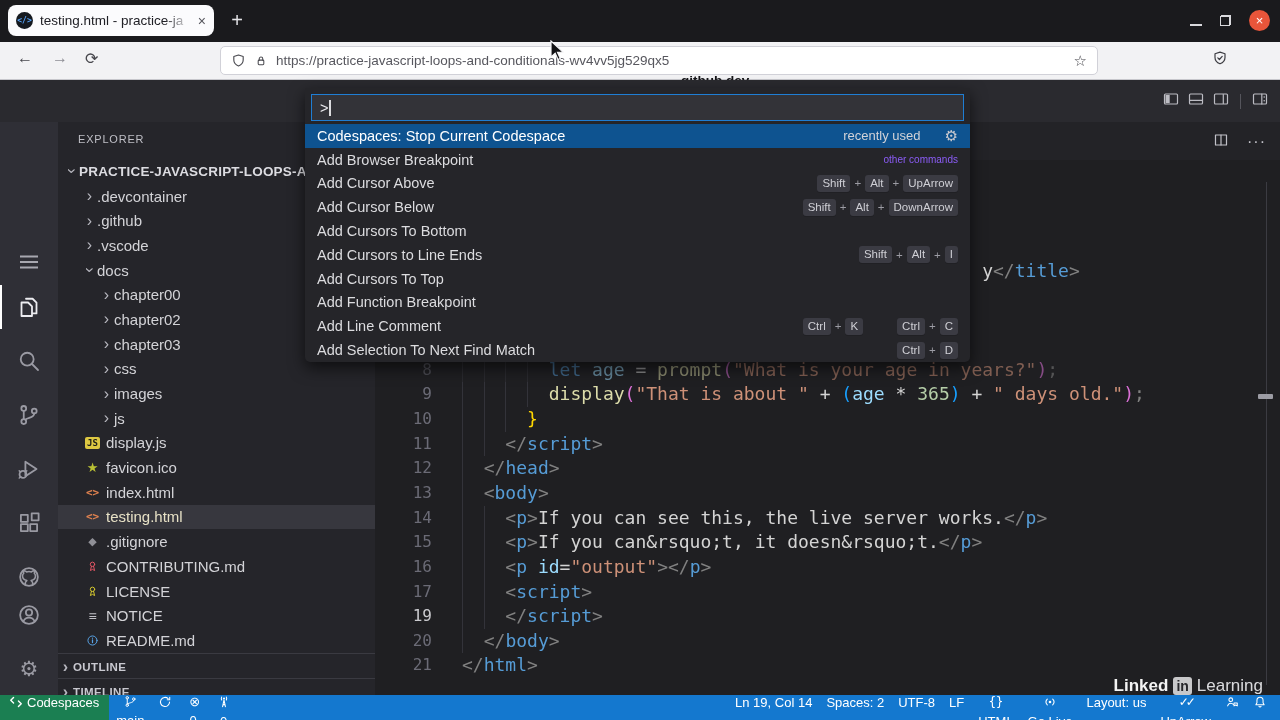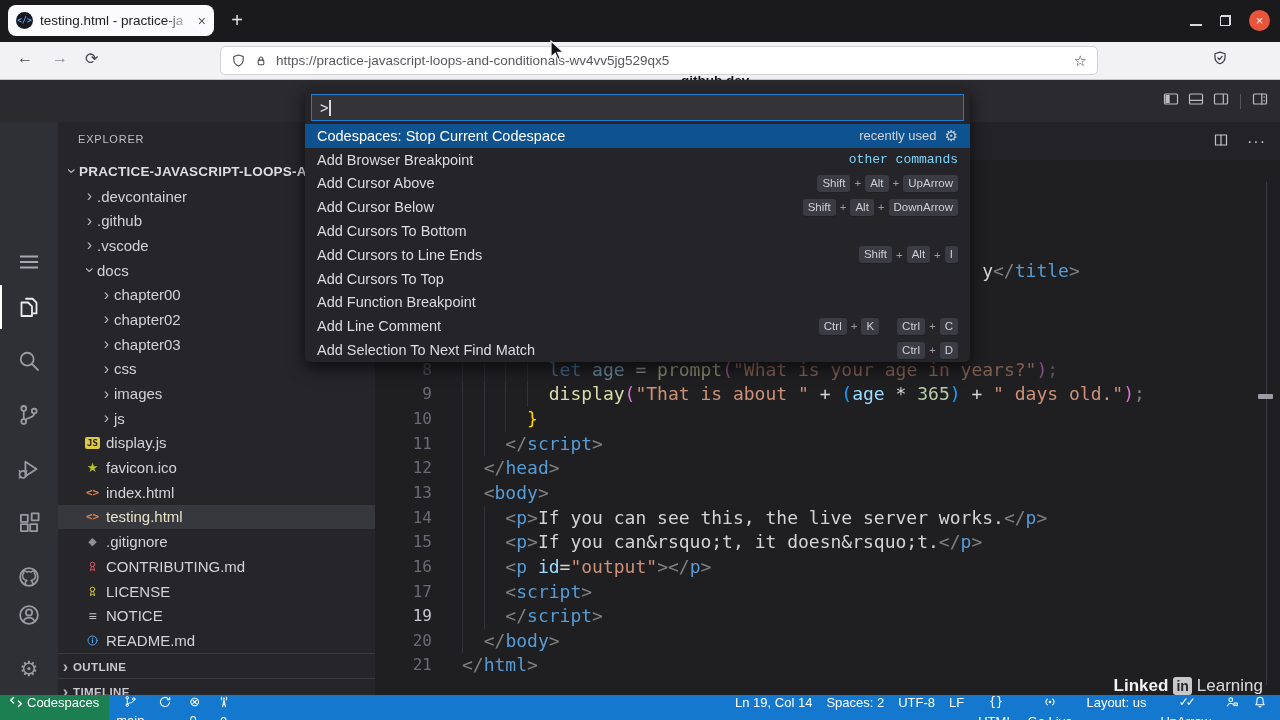--- a/index.html
+++ b/index.html
@@ -89,23 +89,23 @@
   .wm-in{background:#d2d2d4;color:#27272b;font-weight:bold;border-radius:3px;padding:0 3px;font-size:14px;line-height:18px;}
   .wm2{color:#e4e4e7;font-size:17px;}
   
   .palette{position:absolute;left:305px;top:88px;width:665px;background:#252529;z-index:50;
            box-shadow:0 6px 16px rgba(0,0,0,.62);border-radius:0 0 5px 5px;padding-bottom:0;}
   .pinput{margin:6px 6px 3px 6px;height:27px;background:#333338;border:1px solid #1f7ed4;box-sizing:border-box;
           display:flex;align-items:center;padding:0 8px;color:#ececf0;font-size:14.5px;}
   .caret{width:1.5px;height:16px;background:#dcdcdf;margin-left:1px;}
   .prow{height:23.8px;display:flex;align-items:center;padding:0 12px;font-size:14.5px;color:#dcdcdf;box-sizing:border-box;}
   .prow.sel{background:#0e5390;color:#fff;}
-  .pright{margin-left:auto;display:flex;align-items:flex-start;gap:8px;}
+  .pright{margin-left:auto;display:flex;align-items:flex-start;gap:24px;}
   .anno{font-size:13px;color:#d2d2d7;}
-  .anno-link{font-size:13px;color:#7dd3fc;font-family:Liberation Mono, monospace;}
+  .anno-link{font-size:10px;color:#8b5cf6;}
   .kbgroup{display:flex;align-items:center;gap:4px;margin-left:10px;}
   .key{background:#3b3b43;border-radius:3px;padding:0 5px;height:17px;line-height:17px;font-size:11.5px;color:#cfcfd5;
        box-shadow:0 1px 0 #202024;}
   .plus{color:#9c9ca4;font-size:11.5px;}
   .pgear{font-size:15px;color:#c9c9cf;line-height:1;}
   .cursor{position:absolute;left:550px;top:40px;z-index:99;}
 </style>
 </head>
 <body>
 

